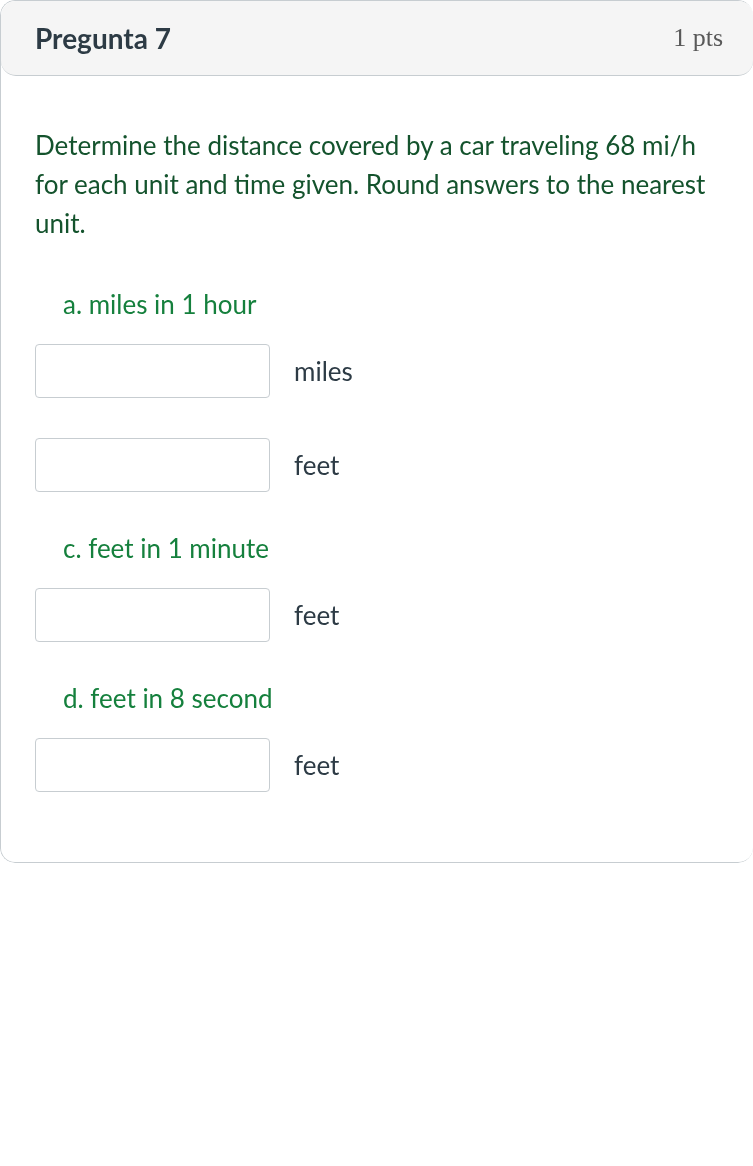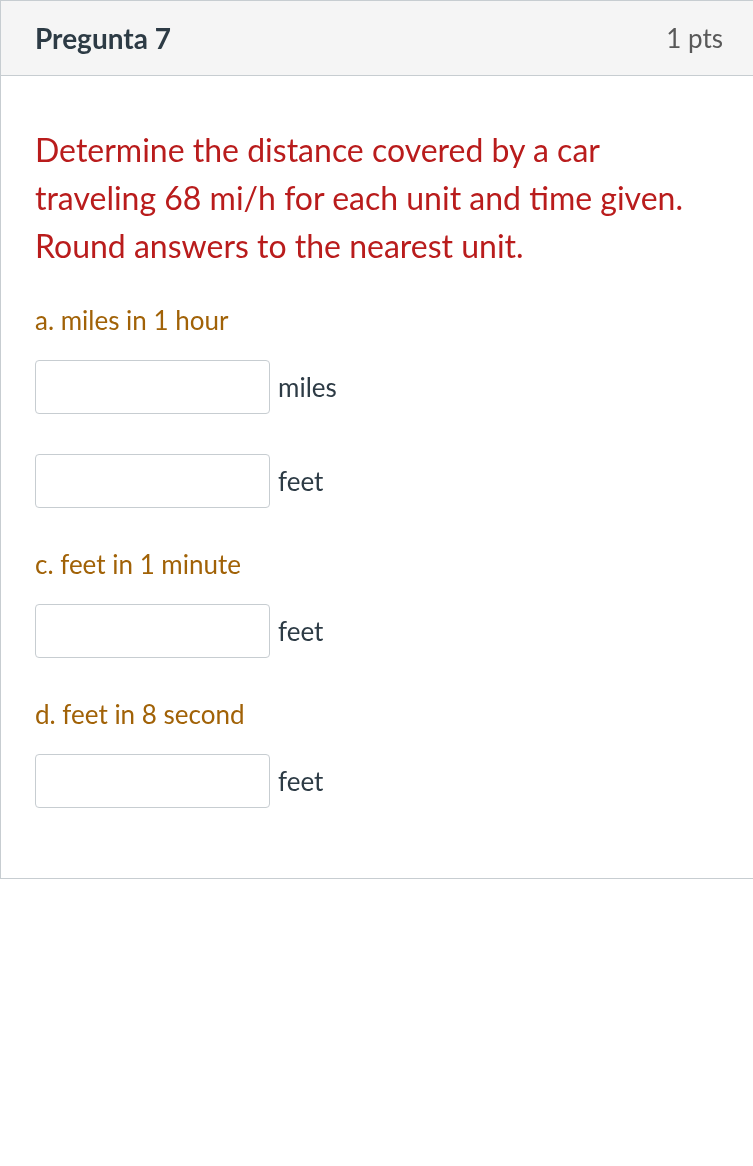--- a/index.html
+++ b/index.html
@@ -1,18 +1,19 @@
 <!DOCTYPE html>
 <html><head>
   <meta charset="utf-8">
   <style>
     * {
       box-sizing: border-box;
       margin: 0;
       padding: 0;
+      border-radius: 15px;
     }
     body {
       font-family: "Lato", "Helvetica Neue", Helvetica, Arial, sans-serif;
       font-size: 24px;
       color: #2d3b45;
       background: #fff;
       width: 753px;
     }
     .question-container {
       border: 1px solid #c7cdd1;
@@ -27,42 +28,44 @@
       padding: 20px 30px 20px 34px;
     }
     .question-title {
       font-weight: 700;
       font-size: 28px;
       color: #2d3b45;
     }
     .question-points {
       font-size: 26px;
       color: #595959;
+      font-family: Liberation Serif, serif;
     }
     .question-body {
       padding: 50px 34px 30px 34px;
     }
     .question-prompt {
-      font-size: 32px;
+      font-size: 26px;
       line-height: 1.5;
-      color: #b91c1c;
-      margin-bottom: 34px;
+      color: #14532d;
+      margin-bottom: 45px;
     }
     .part {
       margin-bottom: 40px;
     }
     .part-label {
       font-size: 26px;
-      color: #a16207;
+      color: #15803d;
       margin-bottom: 24px;
+      margin-left: 28px;
     }
     .answer-row {
       display: flex;
       align-items: center;
-      gap: 8px;
+      gap: 24px;
     }
     .answer-input {
       width: 235px;
       height: 54px;
       border: 1px solid #c7cdd1;
       border-radius: 4px;
       font-size: 22px;
       padding: 6px 10px;
       background: #fff;
     }

